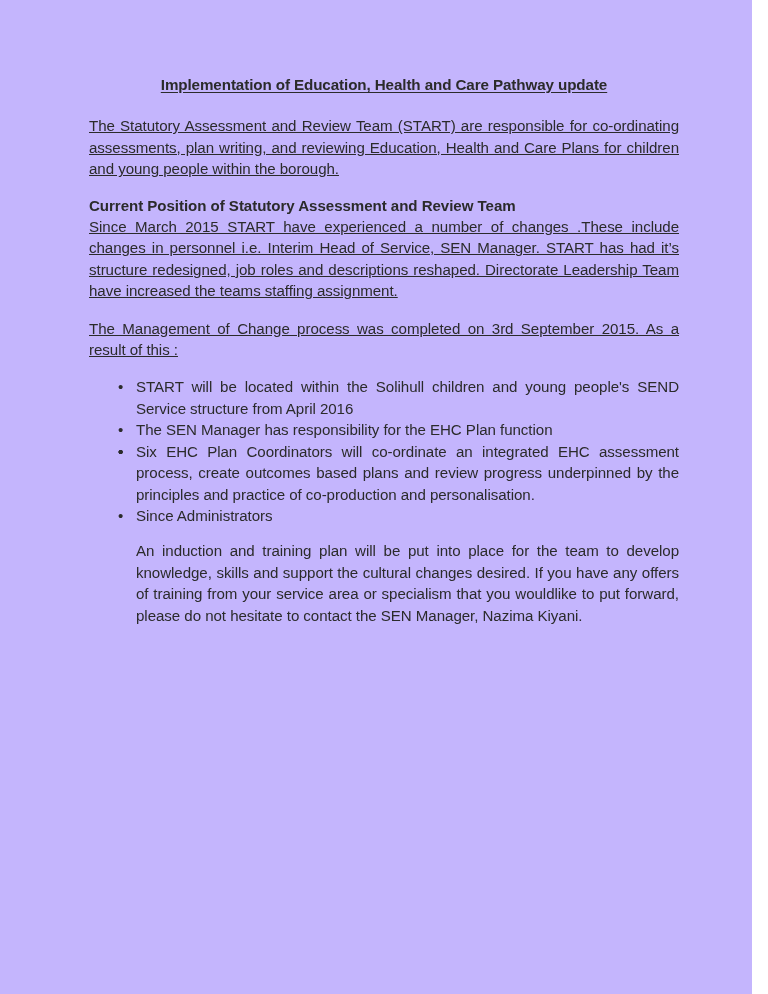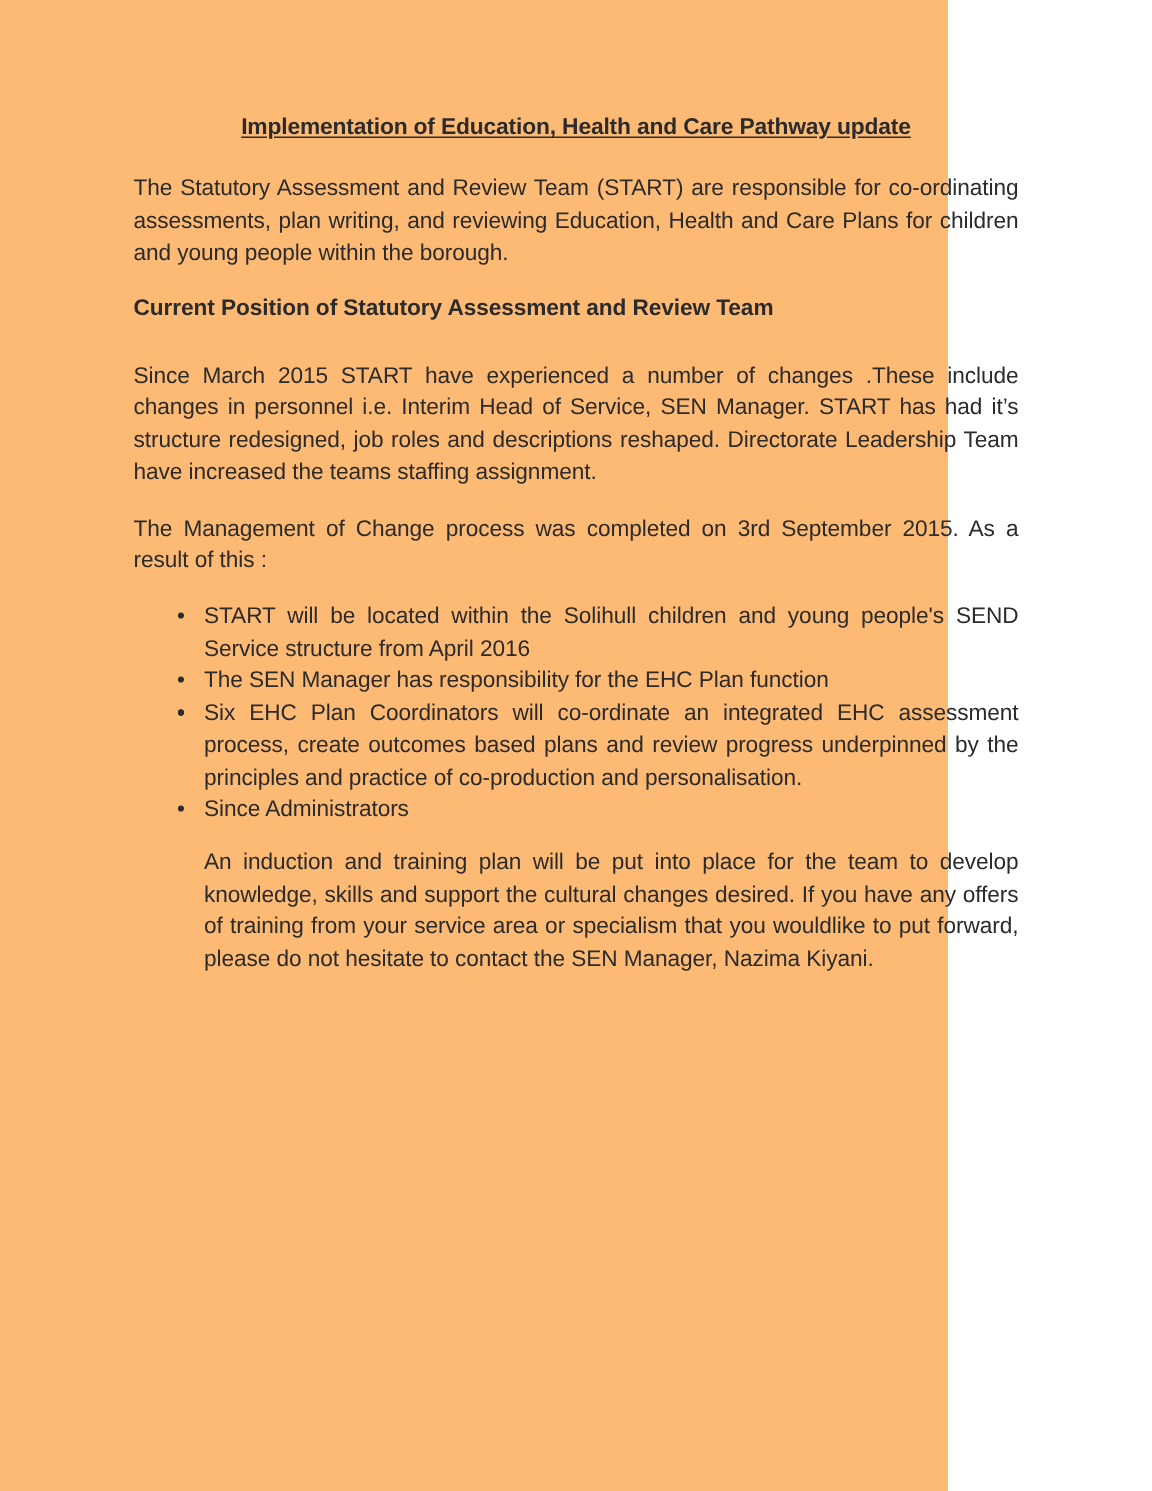--- a/index.html
+++ b/index.html
@@ -9,23 +9,23 @@
   }
   body {
     width: 768px;
     height: 994px;
     font-family: "Liberation Sans", sans-serif;
     color: #2b2b2b;
     overflow: hidden;
   }
   .page {
     position: relative;
-    width: 632px;
+    width: 752px;
     height: 994px;
-    background: #fdba74;
+    background: #c4b5fd;
     box-sizing: border-box;
     padding: 0;
   }
   .content {
     position: absolute;
     left: 89px;
     top: 76px;
     width: 590px;
   }
   .doc-title {
@@ -40,23 +40,24 @@
     text-decoration: underline;
     text-underline-offset: 2px;
   }
   p.body-para {
     margin: 0 0 16px 0;
     font-size: 15.1px;
     line-height: 1.42;
     text-align: justify;
     text-justify: inter-word;
     letter-spacing: -0.05px;
+    text-decoration: underline;
   }
   h2.section-heading {
-    margin: 0 0 24px 0;
+    margin: 0 0 0 0;
     font-size: 15.1px;
     font-weight: bold;
     line-height: 1.35;
     text-align: left;
     letter-spacing: -0.05px;
   }
   ul.bullet-list {
     list-style: none;
     margin: 0 0 14px 0;
     padding: 0;

